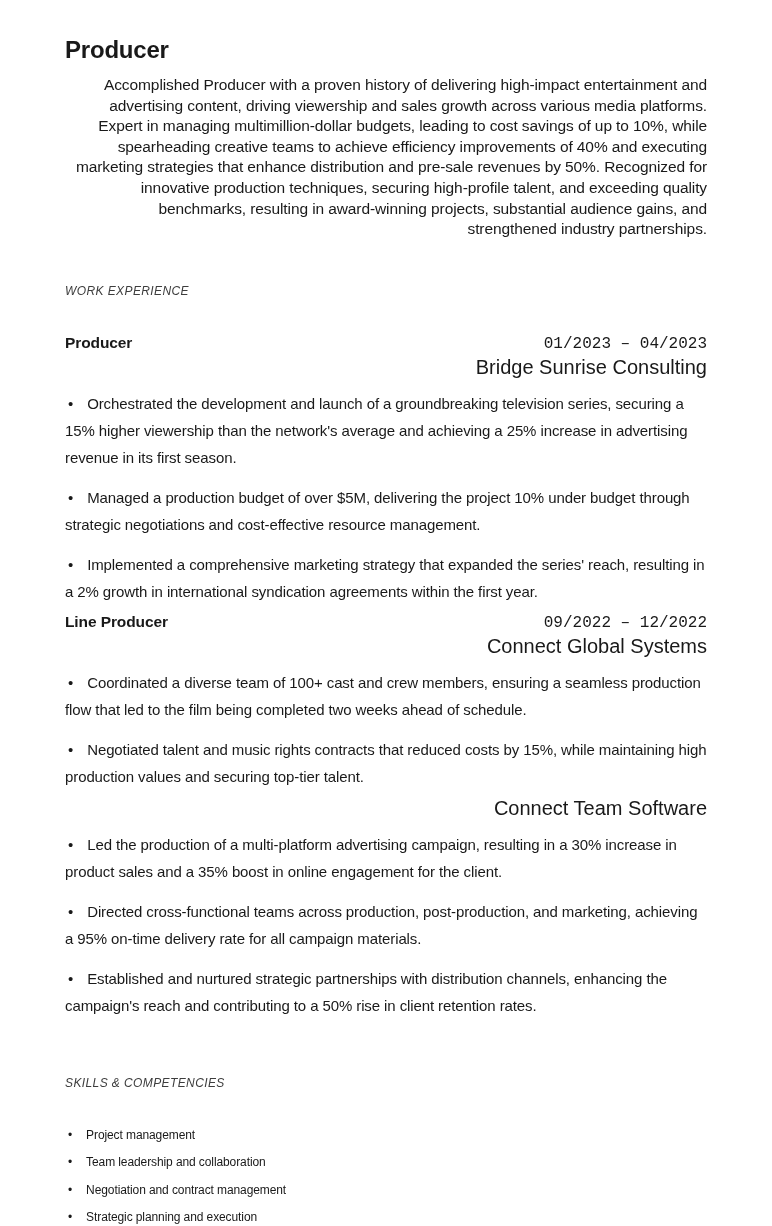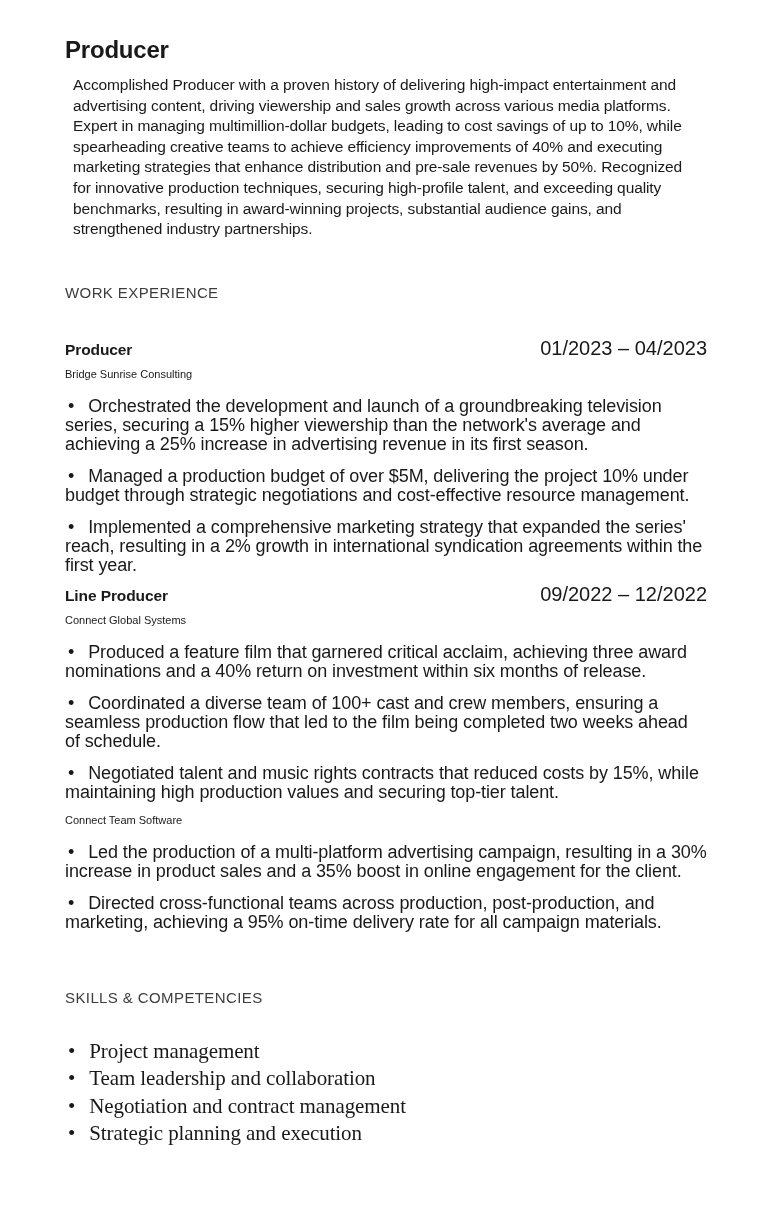--- a/index.html
+++ b/index.html
@@ -23,79 +23,82 @@
   .resume-title {
     font-size: 24px;
     line-height: 28px;
     font-weight: 700;
     letter-spacing: -0.2px;
     margin: 0 0 11px 0;
   }
   .summary {
     font-size: 15.5px;
     line-height: 20.6px;
-    margin: 8px;
+    margin: 0;
     letter-spacing: -0.1px;
+    text-align: right;
   }
   
   .section-heading {
-    font-size: 15px;
+    font-size: 12px;
     font-weight: 400;
     letter-spacing: 0.4px;
     color: #3d3d3d;
     margin: 44px 0 0 0;
+    font-style: italic;
   }
   
   .job { margin-top: 36px; }
   .job + .job { margin-top: 8px; }
   .job-header {
     display: flex;
     justify-content: space-between;
     align-items: baseline;
   }
   .job-title {
     font-size: 15.5px;
     font-weight: 700;
     margin: 0;
     letter-spacing: -0.1px;
   }
   .job-dates {
-    font-size: 20px;
+    font-size: 16px;
     font-weight: 400;
     white-space: nowrap;
+    font-family: Liberation Mono, monospace;
   }
   .job-company {
-    font-size: 11px;
+    font-size: 20px;
     line-height: 20px;
     margin-top: 4px;
+    text-align: right;
   }
   p.bullet {
-    font-size: 18px;
-    line-height: 19px;
+    font-size: 15px;
+    line-height: 27px;
     letter-spacing: -0.1px;
     margin: 13px 0 0 0;
   }
   p.bullet::before {
     content: "\2022";
     padding-right: 14px;
     padding-left: 3px;
   }
   
   .skills-heading { margin-top: 57px; }
   ul.skills {
     list-style: none;
     margin: 36px 0 0 0;
     padding: 0;
   }
   ul.skills li {
-    font-size: 21px;
+    font-size: 12px;
     line-height: 19px;
     margin: 0 0 8.5px 0;
     letter-spacing: -0.1px;
-    font-family: Liberation Serif, serif;
   }
   ul.skills li::before {
     content: "\2022";
     padding-right: 14px;
     padding-left: 3px;
   }
 </style>
 </head>
 <body>
 
@@ -117,29 +120,29 @@
       <p class="bullet">Managed a production budget of over $5M, delivering the project 10% under budget through strategic negotiations and cost-effective resource management.</p>
       <p class="bullet">Implemented a comprehensive marketing strategy that expanded the series' reach, resulting in a 2% growth in international syndication agreements within the first year.</p>
     </article>
 
     <article class="job">
       <div class="job-header">
         <h3 class="job-title">Line Producer</h3>
         <span class="job-dates">09/2022 – 12/2022</span>
       </div>
       <div class="job-company">Connect Global Systems</div>
-      <p class="bullet">Produced a feature film that garnered critical acclaim, achieving three award nominations and a 40% return on investment within six months of release.</p>
       <p class="bullet">Coordinated a diverse team of 100+ cast and crew members, ensuring a seamless production flow that led to the film being completed two weeks ahead of schedule.</p>
       <p class="bullet">Negotiated talent and music rights contracts that reduced costs by 15%, while maintaining high production values and securing top-tier talent.</p>
     </article>
 
     <article class="job">
       <div class="job-company">Connect Team Software</div>
       <p class="bullet">Led the production of a multi-platform advertising campaign, resulting in a 30% increase in product sales and a 35% boost in online engagement for the client.</p>
       <p class="bullet">Directed cross-functional teams across production, post-production, and marketing, achieving a 95% on-time delivery rate for all campaign materials.</p>
+      <p class="bullet">Established and nurtured strategic partnerships with distribution channels, enhancing the campaign's reach and contributing to a 50% rise in client retention rates.</p>
     </article>
   </section>
 
   <section>
     <h2 class="section-heading skills-heading">SKILLS &amp; COMPETENCIES</h2>
     <ul class="skills">
       <li>Project management</li>
       <li>Team leadership and collaboration</li>
       <li>Negotiation and contract management</li>
       <li>Strategic planning and execution</li>

